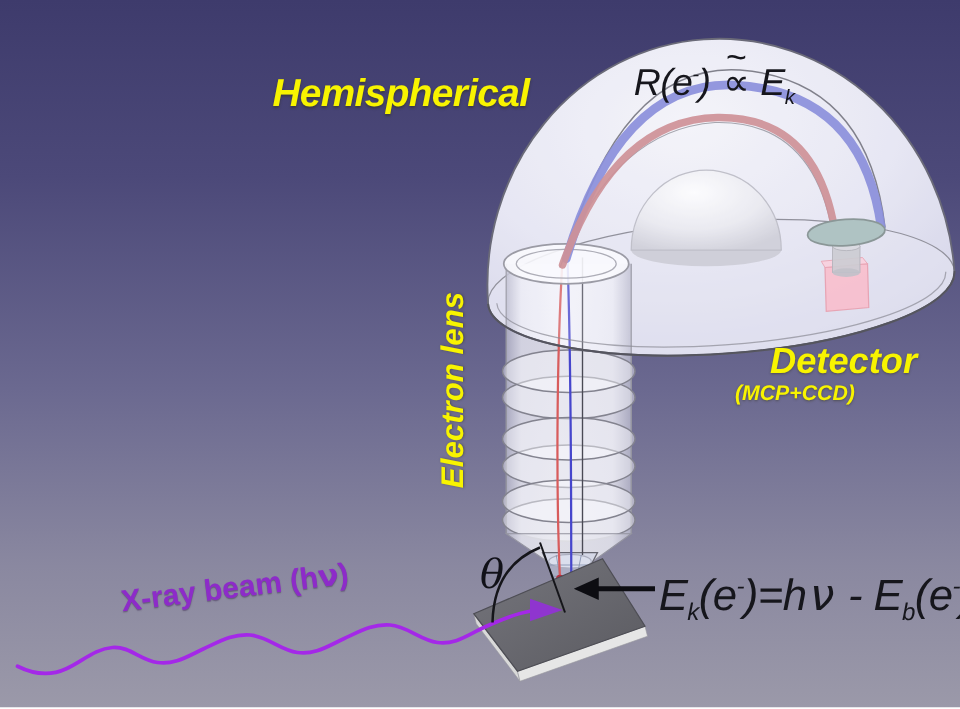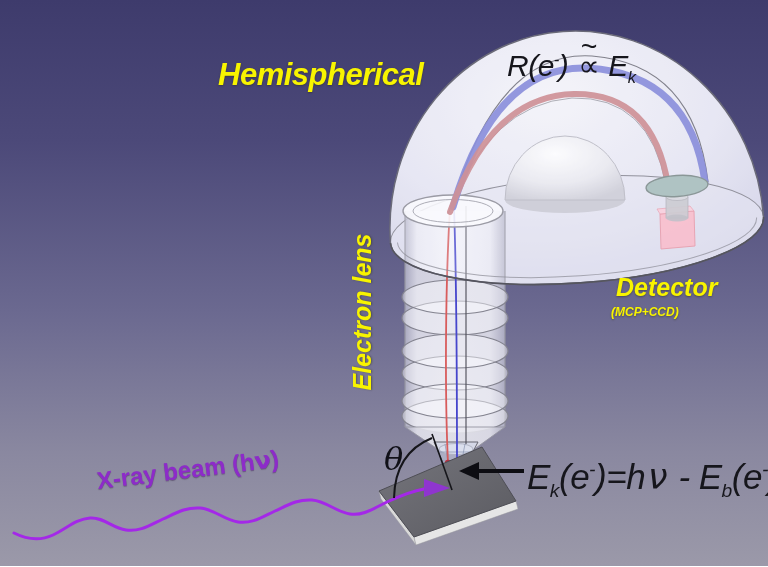--- a/index.html
+++ b/index.html
@@ -16,22 +16,22 @@
     color:#f8f400;font-weight:bold;font-style:italic;
     text-shadow:0 1px 2px rgba(45,45,10,0.45);
   }
   .analyzer-label{left:218px;top:52px;font-size:31px;line-height:45px;letter-spacing:-0.5px;}
   .analyzer-label span{display:block;}
   .lens-label{
     left:254px;top:296px;width:220px;height:32px;
     font-size:25px;text-align:center;
     transform:rotate(-90deg);transform-origin:center;
   }
-  .detector-label{left:616px;top:273px;font-size:25px;}
-  .detector-sub{left:611px;top:305px;font-size:12px;}
+  .detector-label{left:616px;top:273px;font-size:29px;}
+  .detector-sub{left:588px;top:305px;font-size:17px;}
   .formula{color:#16161c;font-style:italic;letter-spacing:-0.5px;}
   .formula sup{font-size:0.55em;vertical-align:super;}
   .formula sub{font-size:0.55em;vertical-align:sub;}
   .res-formula{left:507px;top:48px;font-size:30px;}
   .kin-formula{left:527px;top:457px;font-size:35px;}
   .propto-wrap{position:relative;display:inline-block;margin:0 9px 0 10px;font-style:normal;}
   .propto-tilde{position:absolute;left:50%;transform:translateX(-50%);top:-0.62em;font-size:0.95em;}
   .nu{font-family:"DejaVu Sans",sans-serif;margin:0 2px 0 3px;}
   .theta-label{left:384px;top:440px;font-size:32px;font-style:italic;color:#111118;font-family:"DejaVu Serif",serif;}
   .xray-label{

